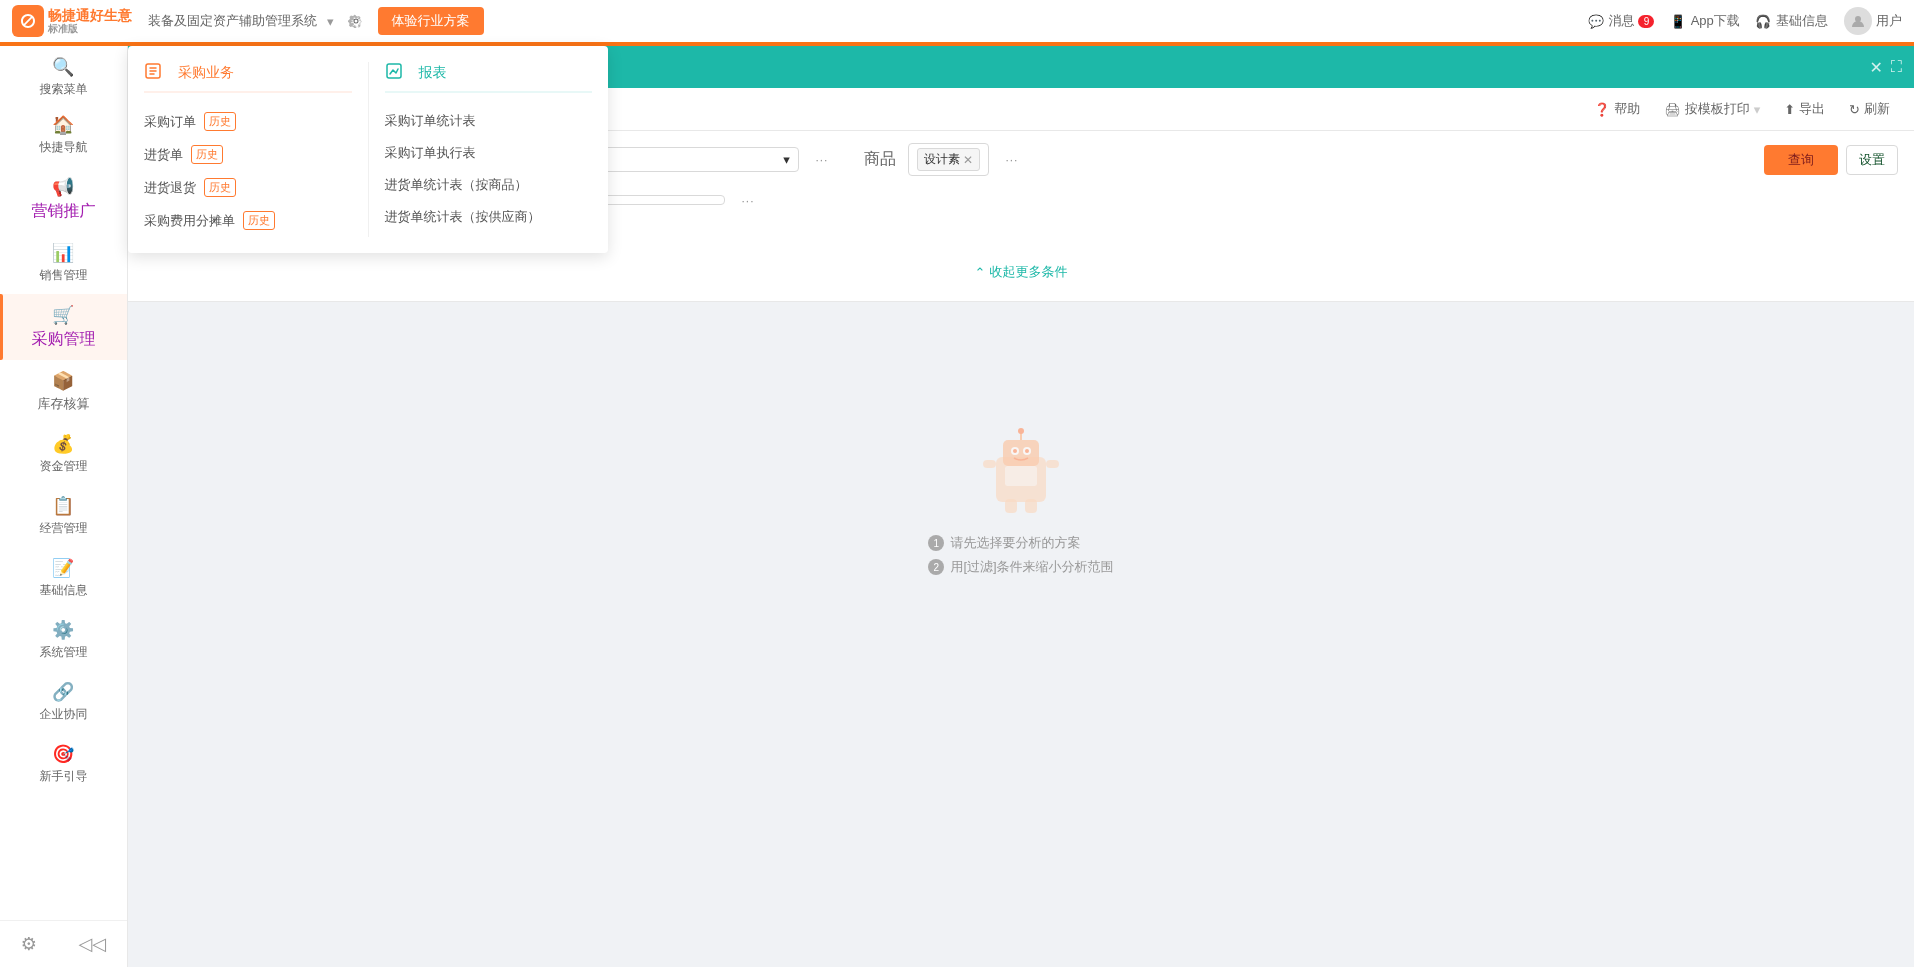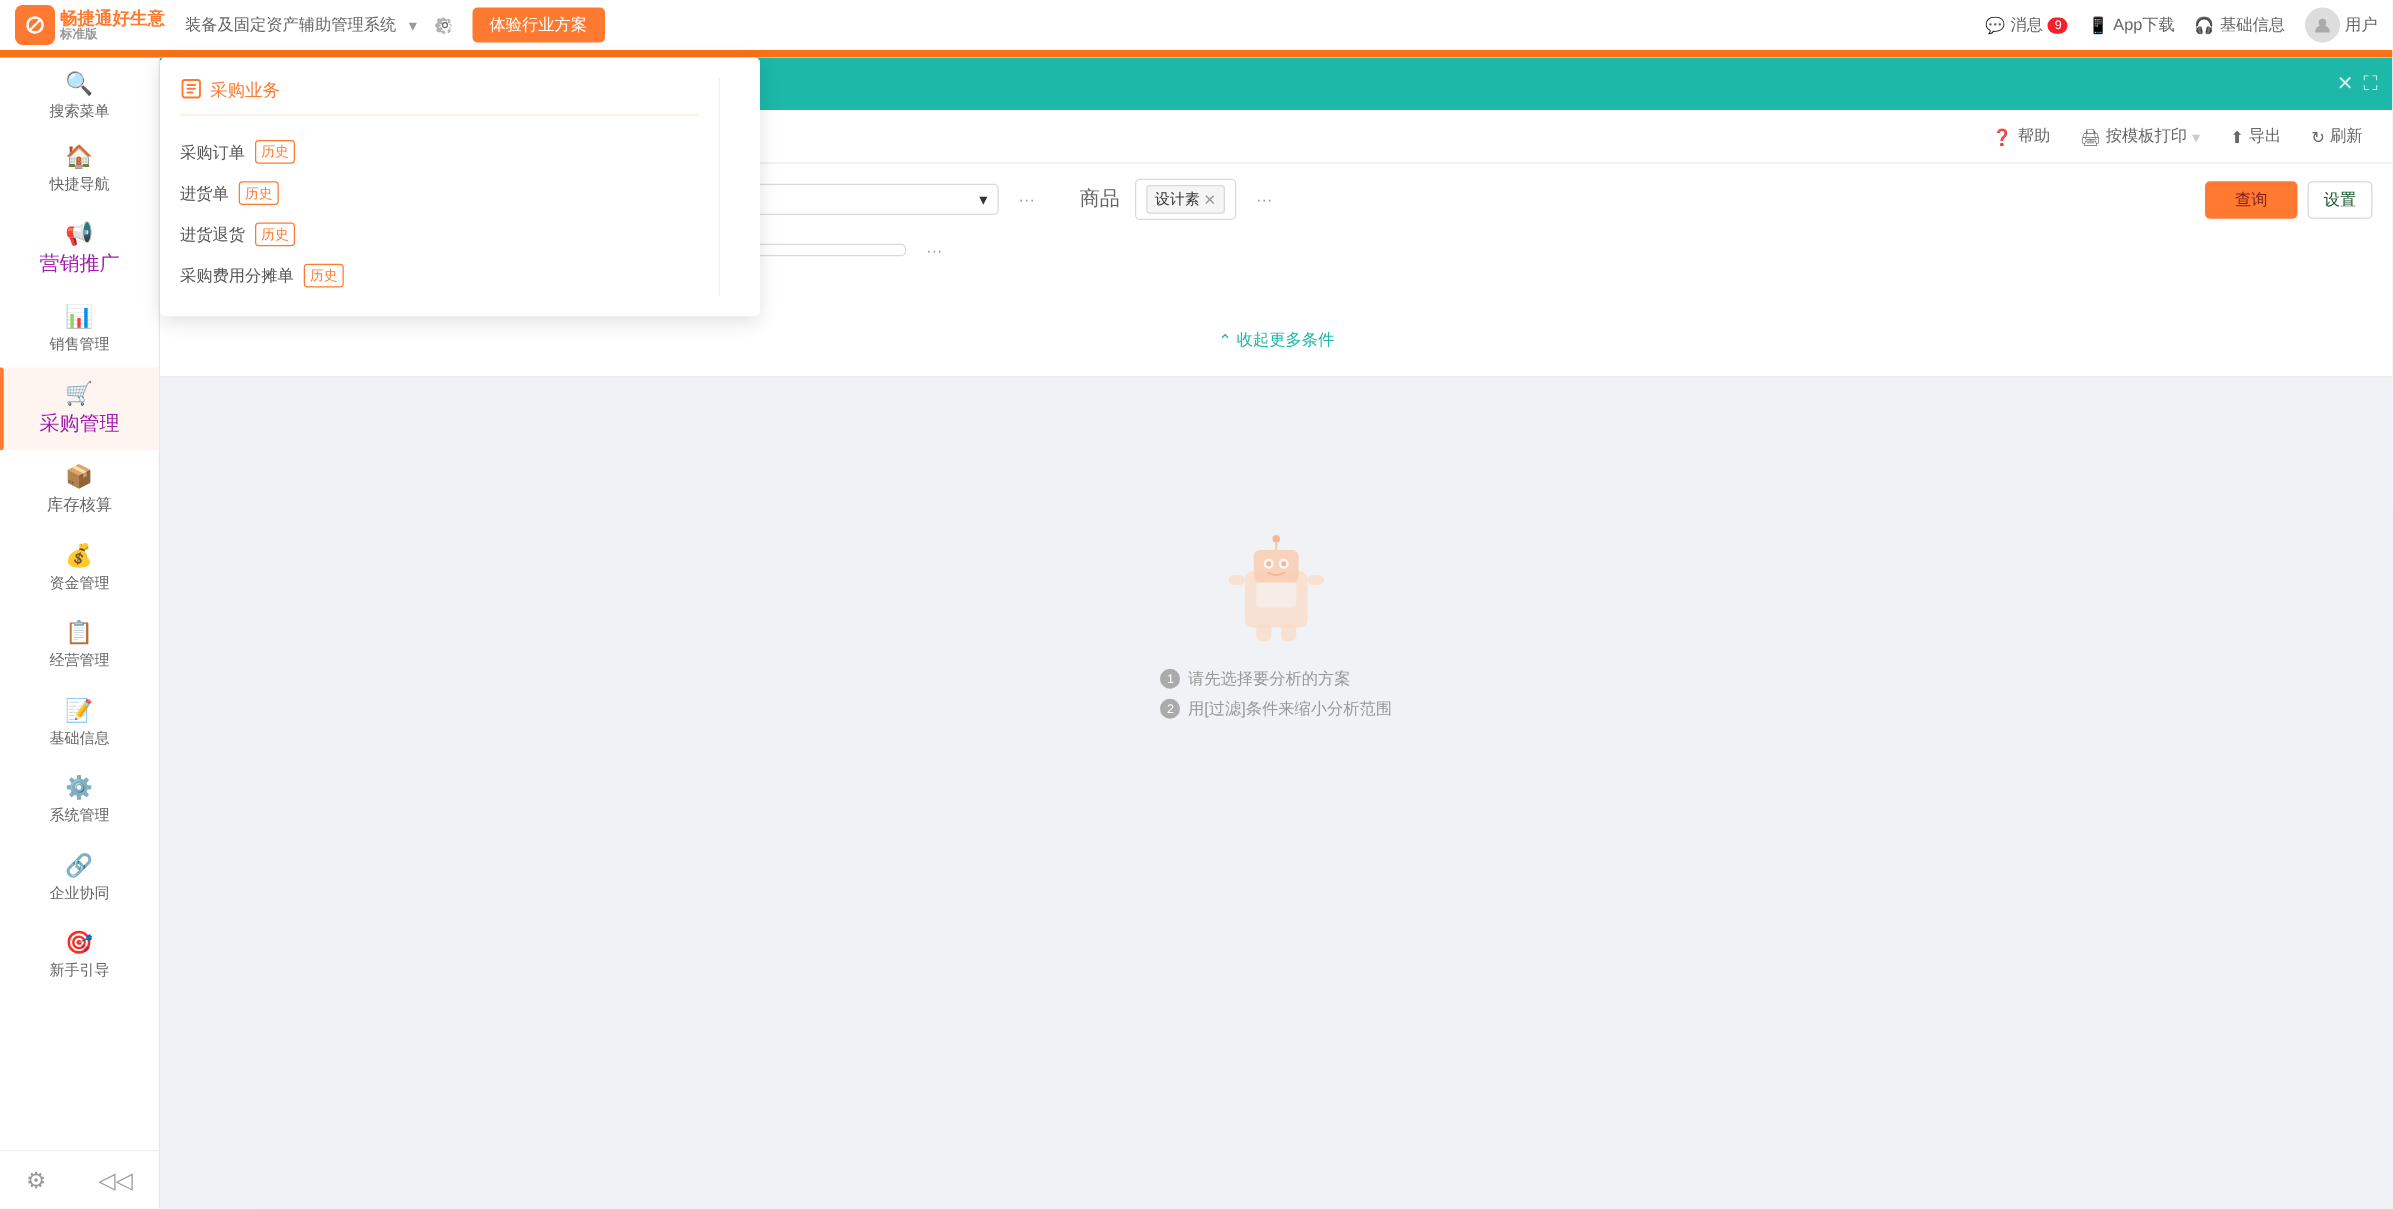--- a/index.html
+++ b/index.html
@@ -1,20 +1,20 @@
 <!DOCTYPE html>
 <html><head>
   <meta charset="utf-8">
   <style>
     * { box-sizing: border-box; margin: 0; padding: 0; }
     body { font-family: "Microsoft YaHei", "PingFang SC", sans-serif; font-size: 13px; background: #f5f5f5; overflow: hidden; }
 
     
     .app-container { display: flex; flex-direction: column; height: 967px; width: 1914px; }
-    .top-bar { height: 46px; background: #fff; display: flex; align-items: center; padding: 0 12px; border-bottom: 6px solid #f97316; flex-shrink: 0; z-index: 100; }
+    .top-bar { height: 46px; background: #fff; display: flex; align-items: center; padding: 0 12px; border-bottom: 4px solid #f97316; flex-shrink: 0; z-index: 100; }
     .main-area { display: flex; flex: 1; overflow: hidden; }
     .sidebar { width: 128px; background: #fff; border-right: 1px solid #e8e8e8; display: flex; flex-direction: column; flex-shrink: 0; }
     .content-area { flex: 1; display: flex; flex-direction: column; overflow: hidden; }
     .tab-bar { height: 42px; background: #1db8a8; display: flex; align-items: center; padding: 0 0; flex-shrink: 0; }
     .main-content { flex: 1; background: #f0f2f5; overflow: auto; position: relative; }
 
     
     .top-bar-left { display: flex; align-items: center; gap: 8px; flex: 1; }
     .logo-area { display: flex; align-items: center; gap: 4px; color: #ff7a30; font-weight: bold; font-size: 14px; }
     .logo-icon { width: 32px; height: 32px; background: #ff7a30; border-radius: 6px; display: flex; align-items: center; justify-content: center; color: white; font-size: 18px; font-weight: bold; }
@@ -57,21 +57,21 @@
     .setting-btn { border: 1px solid #d9d9d9; color: #14532d; padding: 5px 12px; border-radius: 4px; cursor: pointer; font-size: 13px; background: #fff; }
     .collapse-btn { display: flex; align-items: center; gap: 4px; color: #1db8a8; cursor: pointer; font-size: 13px; justify-content: center; padding: 8px 0; }
 
     
     .empty-state { display: flex; flex-direction: column; align-items: center; justify-content: center; height: 400px; gap: 12px; }
     .empty-text { color: #999; font-size: 13px; }
     .empty-text-item { display: flex; align-items: center; gap: 6px; margin-bottom: 6px; }
     .empty-dot { width: 16px; height: 16px; border-radius: 50%; background: #aaa; color: white; font-size: 10px; display: flex; align-items: center; justify-content: center; flex-shrink: 0; }
     .dropdown-menu { position: fixed; top: 46px; left: 128px; background: #fff; box-shadow: 0 4px 16px rgba(0,0,0,0.12); border-radius: 4px; z-index: 300; width: 480px; padding: 16px; display: flex; gap: 0; }
     .menu-section { flex: 1; }
-    .menu-section-title { display: flex; align-items: center; gap: 6px; font-size: 14px; color: #333; font-weight: 500; margin-bottom: 12px; padding-bottom: 8px; }
+    .menu-section-title { display: flex; align-items: center; gap: 16px; font-size: 14px; color: #333; font-weight: 500; margin-bottom: 12px; padding-bottom: 8px; }
     .menu-section-title.reports { color: #1db8a8; border-bottom: 2px solid #e8f8f7; }
     .menu-section-title.purchase { color: #ff7a30; border-bottom: 2px solid #fff0ea; }
     .menu-item { display: flex; align-items: center; gap: 8px; padding: 7px 0; cursor: pointer; color: #555; font-size: 13px; }
     .menu-badge { border: 1px solid #ff7a30; color: #ff7a30; border-radius: 3px; padding: 1px 4px; font-size: 11px; }
     .menu-divider { width: 1px; background: #f0f0f0; margin: 0 16px; }
 
     
     .robot-svg { opacity: 0.6; }
   </style>
 </head>
@@ -356,15 +356,38 @@
         <span class="menu-badge">历史</span>
       </div>
       <div class="menu-item">
         <span>采购费用分摊单</span>
         <span class="menu-badge">历史</span>
       </div>
     </div>
 
     <div class="menu-divider"></div>
 
+    <div class="menu-section">
+      <div class="menu-section-title reports">
+        <span style="color:#1db8a8;">
+          <svg width="18" height="18" viewBox="0 0 18 18" fill="none">
+            <rect x="2" y="2" width="14" height="14" rx="2" stroke="#1db8a8" stroke-width="1.5" fill="none"></rect>
+            <path d="M5 12l3-4 3 3 2-4" stroke="#1db8a8" stroke-width="1.5" stroke-linecap="round" stroke-linejoin="round"></path>
+          </svg>
+        </span>
+        <span>报表</span>
+      </div>
+      <div class="menu-item">
+        <span>采购订单统计表</span>
+      </div>
+      <div class="menu-item">
+        <span>采购订单执行表</span>
+      </div>
+      <div class="menu-item">
+        <span>进货单统计表（按商品）</span>
+      </div>
+      <div class="menu-item">
+        <span>进货单统计表（按供应商）</span>
+      </div>
+    </div>
   </div>
 
 </div>
 
 </body></html>

